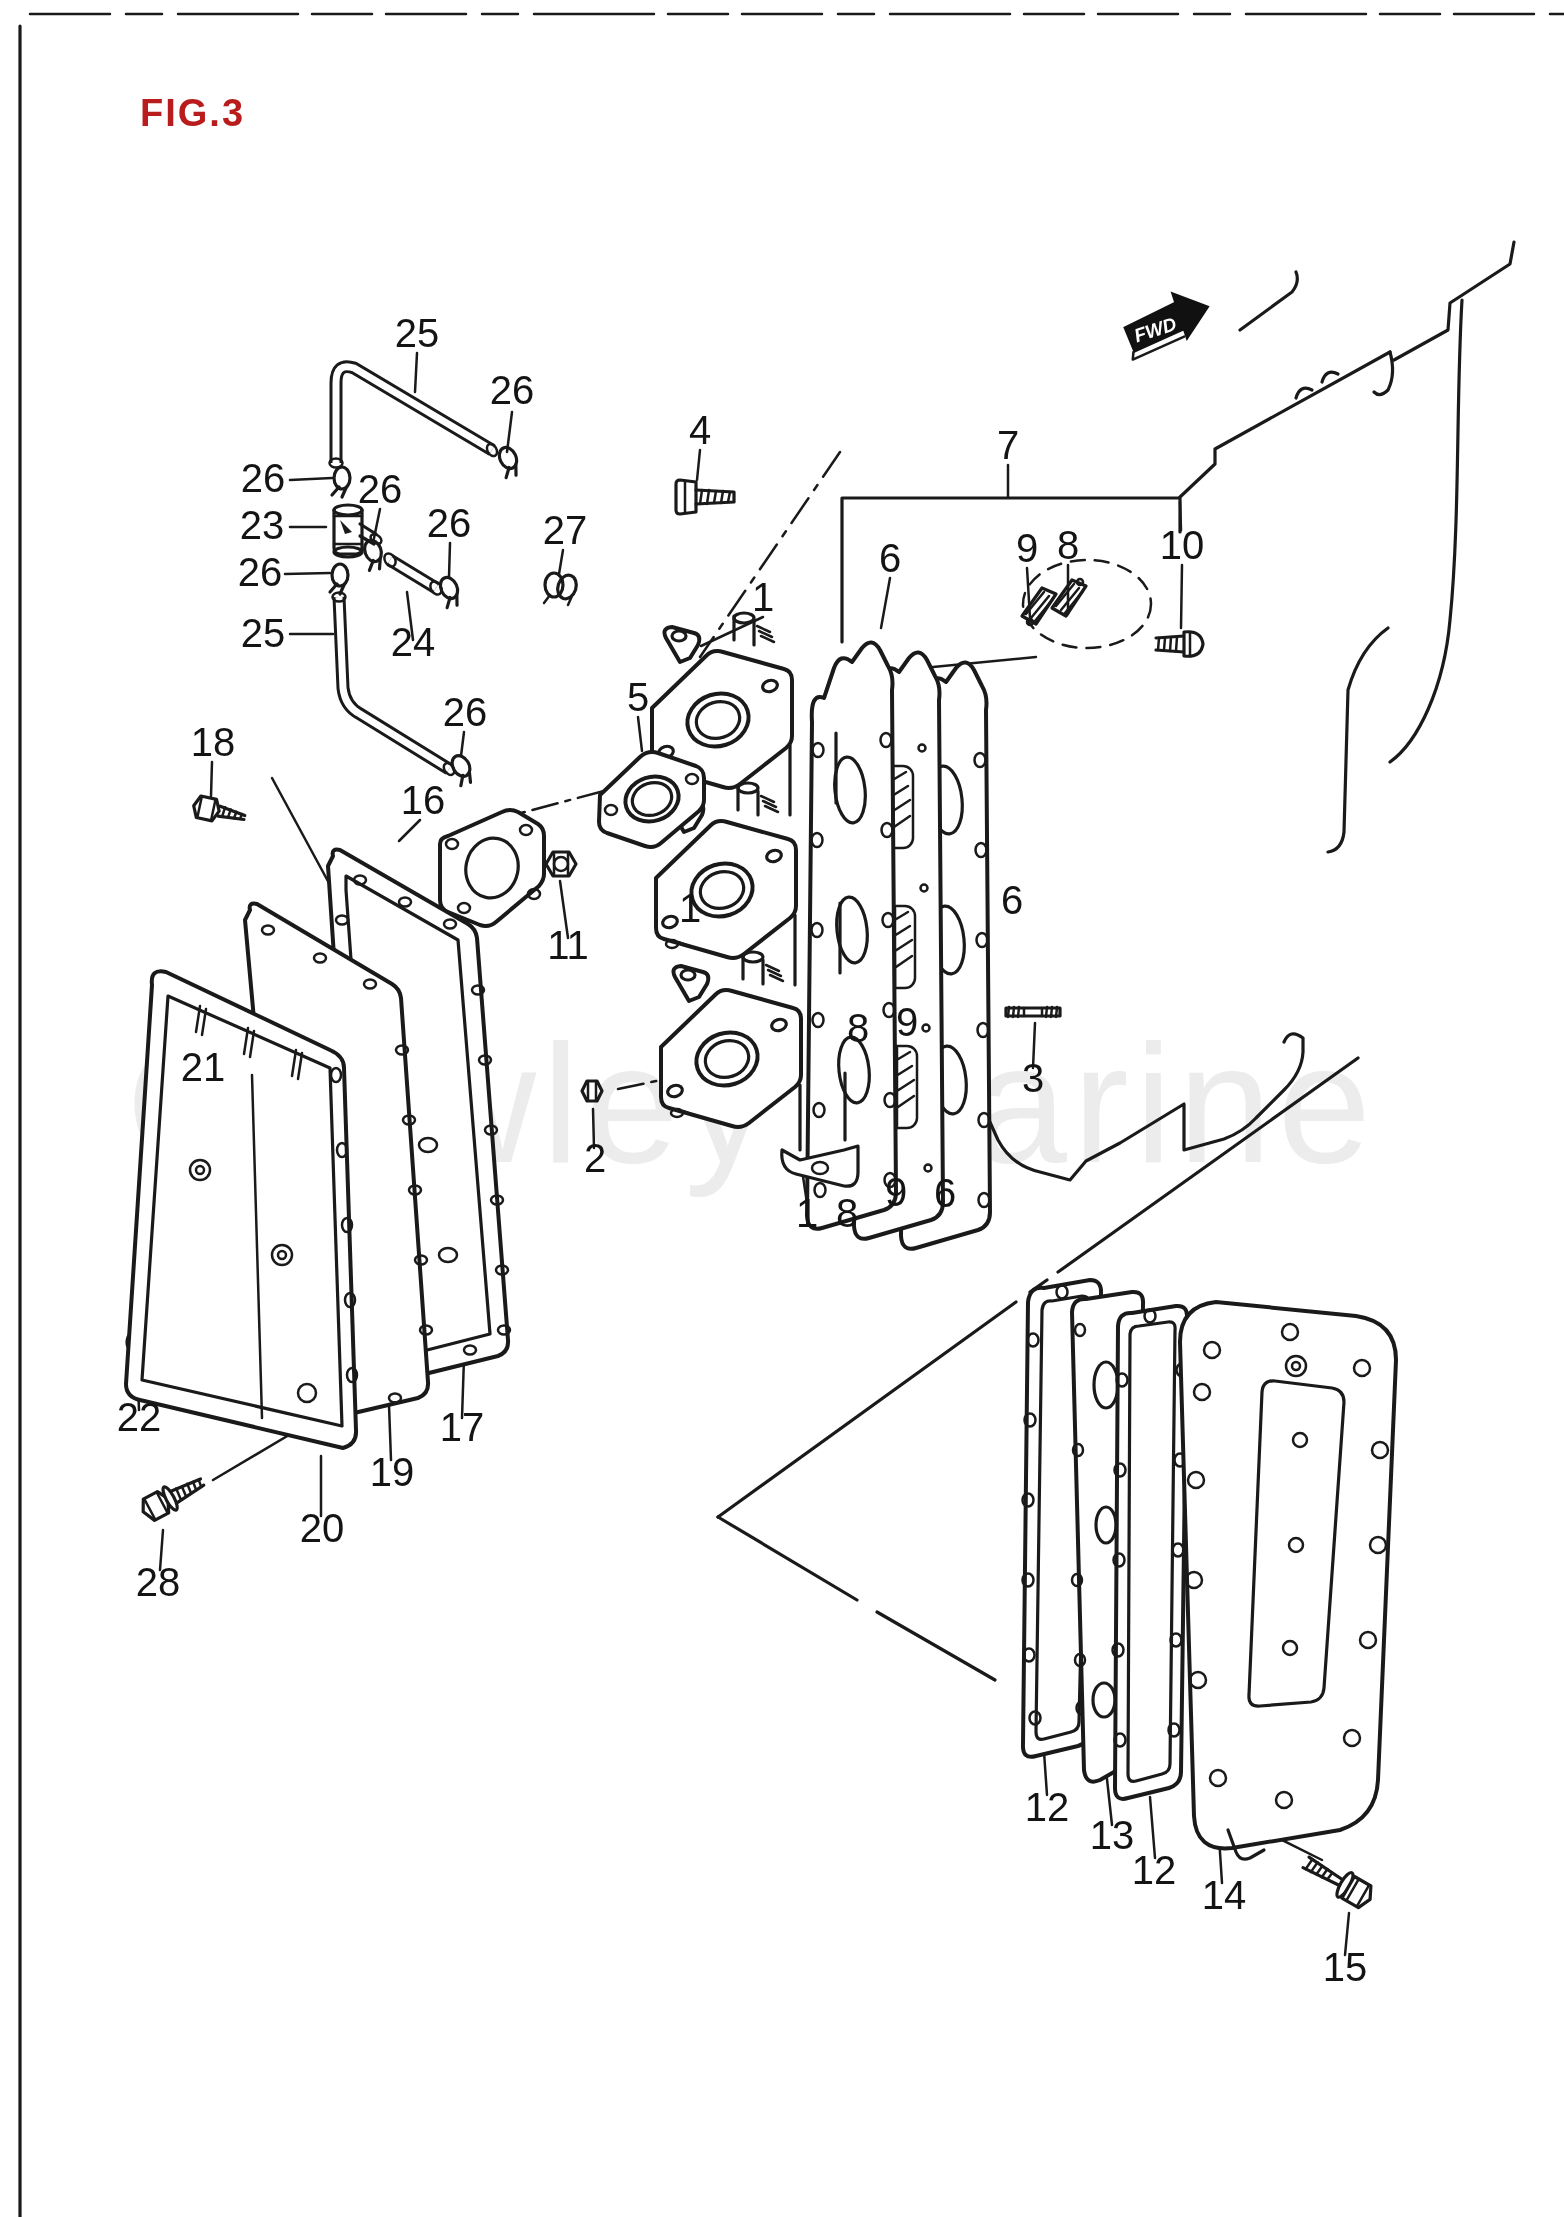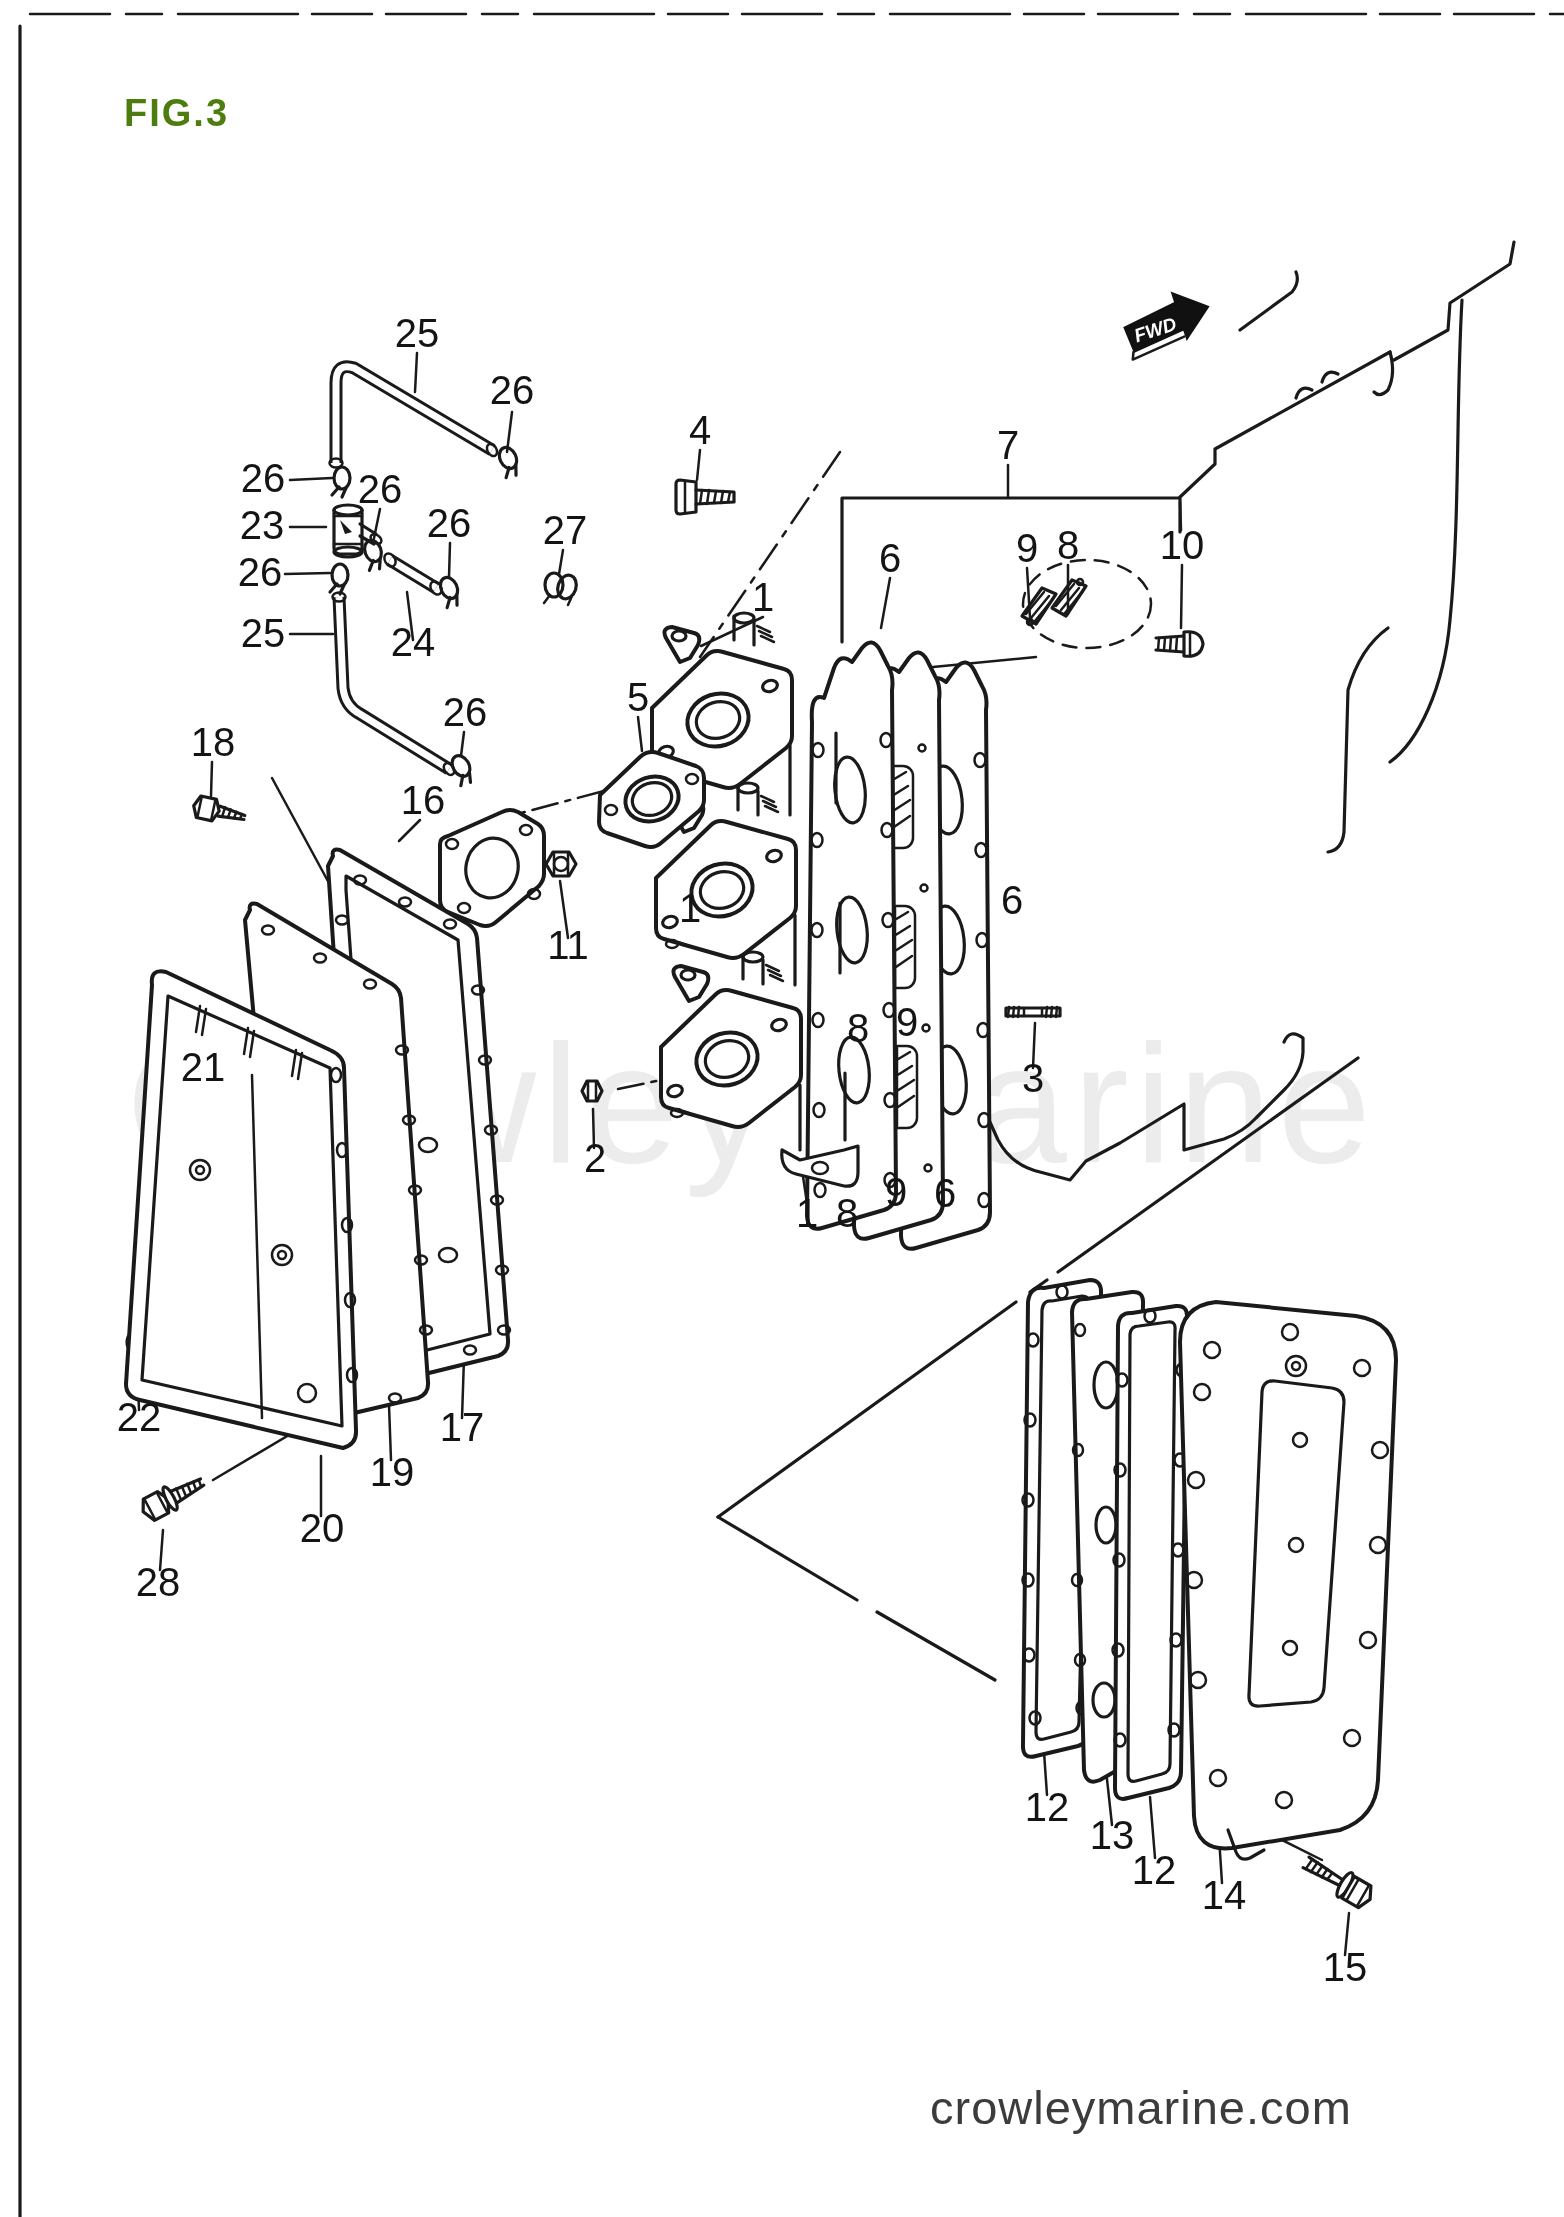--- a/index.html
+++ b/index.html
@@ -1,43 +1,42 @@
 <!DOCTYPE html>
 <html><head>
 <meta charset="utf-8">
 <style>
   html,body{margin:0;padding:0;background:#888;}
   .page{position:relative;width:1564px;height:2217px;background:#ffffff;overflow:hidden;
         font-family:"Liberation Sans",sans-serif;}
   .watermark{position:absolute;left:126px;top:1008px;font-size:168px;letter-spacing:6px;
              color:#ececec;white-space:nowrap;z-index:0;font-family:"Liberation Sans",sans-serif;}
   .artsvg{position:absolute;left:0;top:0;z-index:1;}
-  .figtitle{position:absolute;left:124px;top:92px;font-size:38px;font-weight:700;
-            letter-spacing:2px;color:#4d7c0f;z-index:2;}
+  .figtitle{position:absolute;left:140px;top:92px;font-size:38px;font-weight:700;
+            letter-spacing:2px;color:#b91c1c;z-index:2;}
   .footer{position:absolute;left:930px;top:2080px;font-size:47px;color:#3c3c3c;
           letter-spacing:1px;z-index:2;}
   
   .s4{stroke:#1a1a1a;stroke-width:4;fill:none;stroke-linecap:round;stroke-linejoin:round;}
   .s3{stroke:#1a1a1a;stroke-width:3.2;fill:none;stroke-linecap:round;stroke-linejoin:round;}
   .s25{stroke:#1a1a1a;stroke-width:2.5;fill:none;stroke-linecap:round;stroke-linejoin:round;}
   .wf{fill:#ffffff;}
   .tubeo{stroke:#1a1a1a;stroke-width:13;fill:none;stroke-linecap:butt;}
   .tubei{stroke:#ffffff;stroke-width:7;fill:none;stroke-linecap:butt;}
   .co{font-family:"Liberation Sans",sans-serif;font-size:40px;fill:#141414;text-anchor:middle;}
   .fwdtxt{font-family:"Liberation Sans",sans-serif;font-size:19px;font-weight:700;
           font-style:italic;fill:#ffffff;}
 </style>
 </head>
 <body>
 
 <div class="page">
 
   <div class="watermark">Crowley Marine</div>
   <div class="figtitle">FIG.3</div>
-  <div class="footer">crowleymarine.com</div>
 
   <svg class="artsvg" width="1564" height="2217" viewBox="0 0 1564 2217">
 
     <defs>
 
       <g id="clampS">
         <ellipse cx="0" cy="0" rx="8" ry="11" class="s3"></ellipse>
         <path class="s3" d="M-3,9 L-10,17 M4,10 L0,19"></path>
       </g>
 

